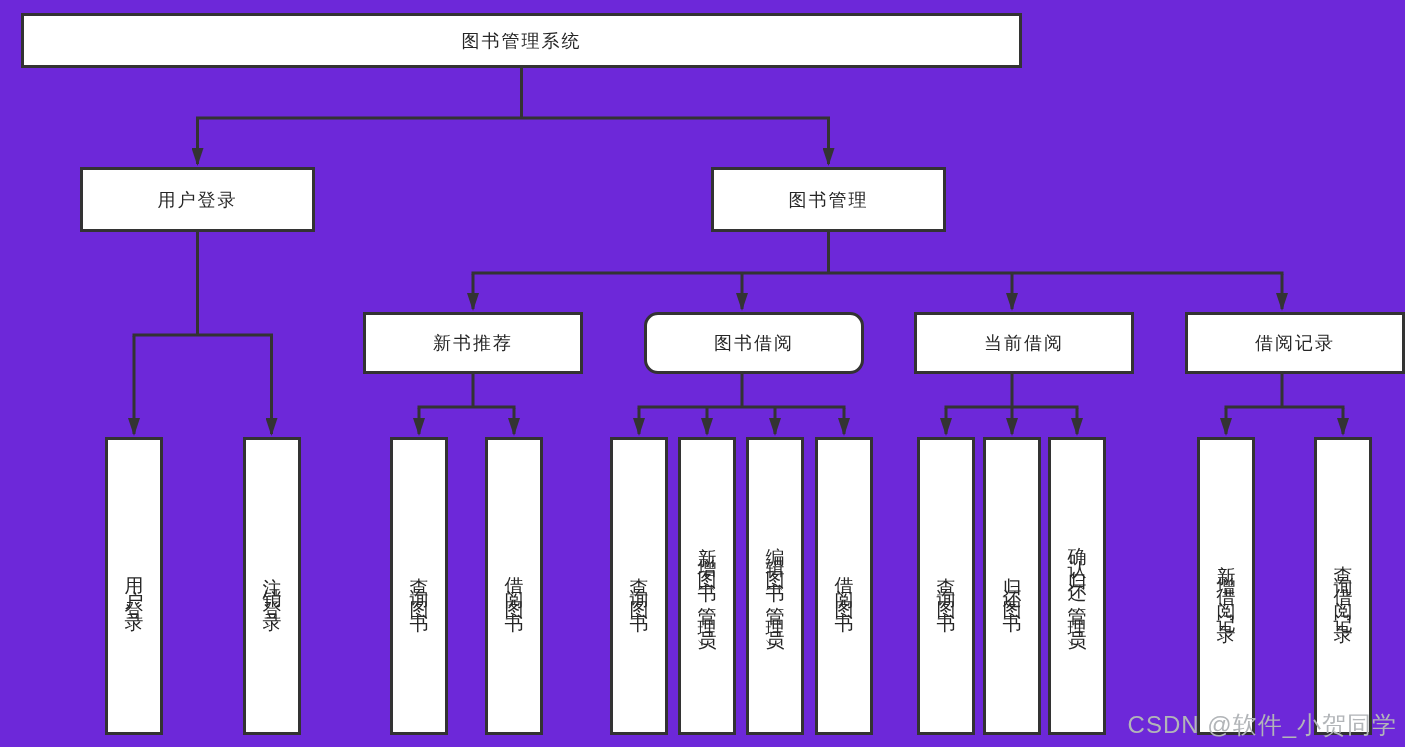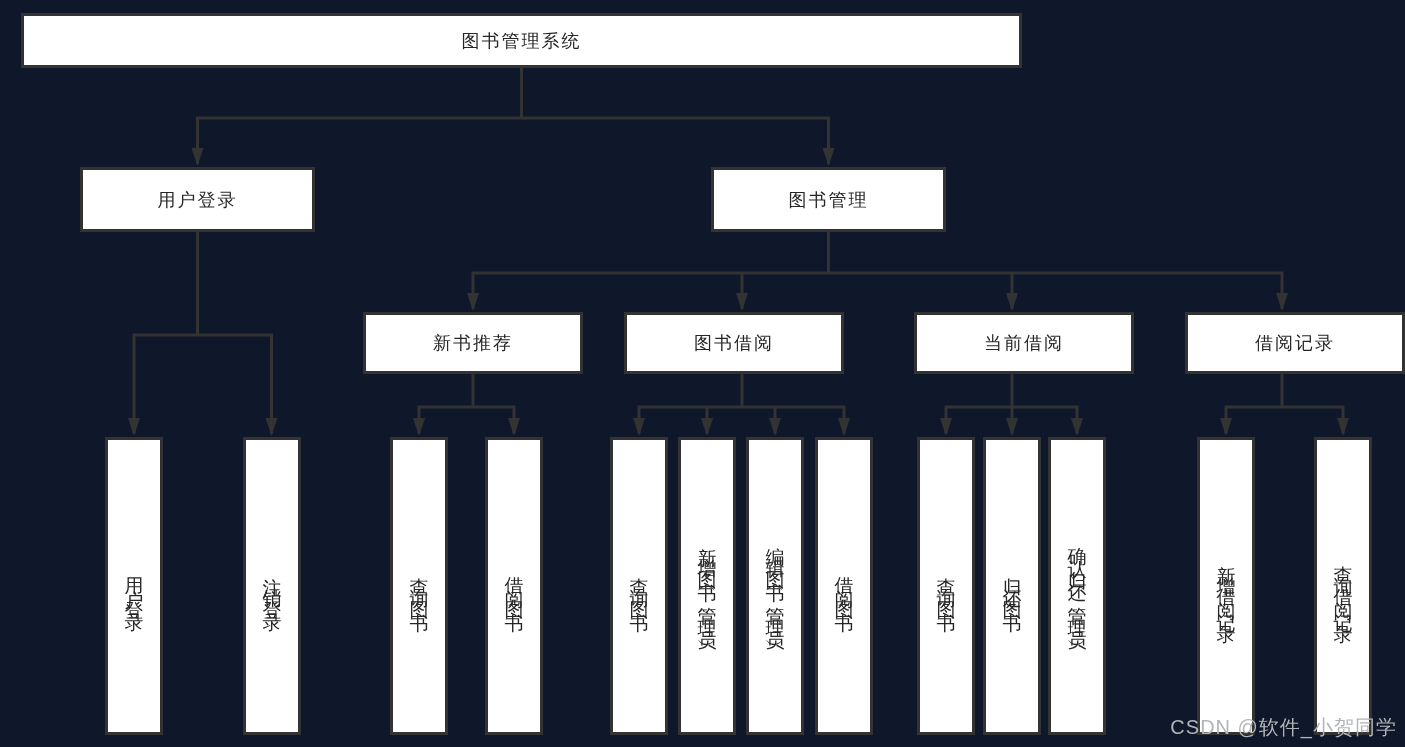--- a/index.html
+++ b/index.html
@@ -5,21 +5,21 @@
   html, body {
     margin: 0;
     padding: 0;
     background: #ffffff;
     font-family: "Liberation Sans", "DejaVu Sans", sans-serif;
   }
   .stage {
     position: relative;
     width: 1405px;
     height: 747px;
-    background: #0f172a;
+    background: #6d28d9;
     overflow: hidden;
   }
   .wires {
     position: absolute;
     left: 0;
     top: 0;
     pointer-events: none;
   }
   .node {
     position: absolute;
@@ -38,21 +38,21 @@
     writing-mode: vertical-rl;
     text-orientation: mixed;
     font-size: 19px;
     letter-spacing: 12px;
     white-space: normal;
   }
   .watermark {
     position: absolute;
     right: 8px;
     bottom: 6px;
-    font-size: 20px;
+    font-size: 24px;
     letter-spacing: 1px;
     color: #b2b5b8;
     z-index: 5;
   }
 </style>
 </head>
 <body>
 
 <div class="stage">
 
@@ -98,21 +98,21 @@
       <path d="M1343 408 V434" marker-end="url(#arrow)" stroke-linecap="butt"></path>
     </g>
   </svg>
 
   <div class="node" style="left:21px; top:13px; width:1001px; height:55px;">图书管理系统</div>
 
   <div class="node" style="left:80px; top:167px; width:235px; height:65px;">用户登录</div>
   <div class="node" style="left:363px; top:312px; width:220px; height:62px;">新书推荐</div>
 
   <div class="node" style="left:711px; top:167px; width:235px; height:65px;">图书管理</div>
-  <div class="node" style="left:624px; top:312px; width:220px; height:62px;">图书借阅</div>
+  <div class="node" style="left:644px; top:312px; width:220px; height:62px;border-radius:14px;">图书借阅</div>
   <div class="node" style="left:902px; top:312px; width:220px; height:62px;margin-left:12px;">当前借阅</div>
   <div class="node" style="left:1172px; top:312px; width:220px; height:62px;margin-left:13px;">借阅记录</div>
 
   <div class="node vnode" style="left:105px; top:437px; width:58px; height:298px;">用户登录</div>
   <div class="node vnode" style="left:243px; top:437px; width:58px; height:298px;">注销登录</div>
 
   <div class="node vnode" style="left:390px; top:437px; width:58px; height:298px;">查询图书</div>
   <div class="node vnode" style="left:485px; top:437px; width:58px; height:298px;">借阅图书</div>
 
   <div class="node vnode" style="left:610px; top:437px; width:58px; height:298px;">查询图书</div>

